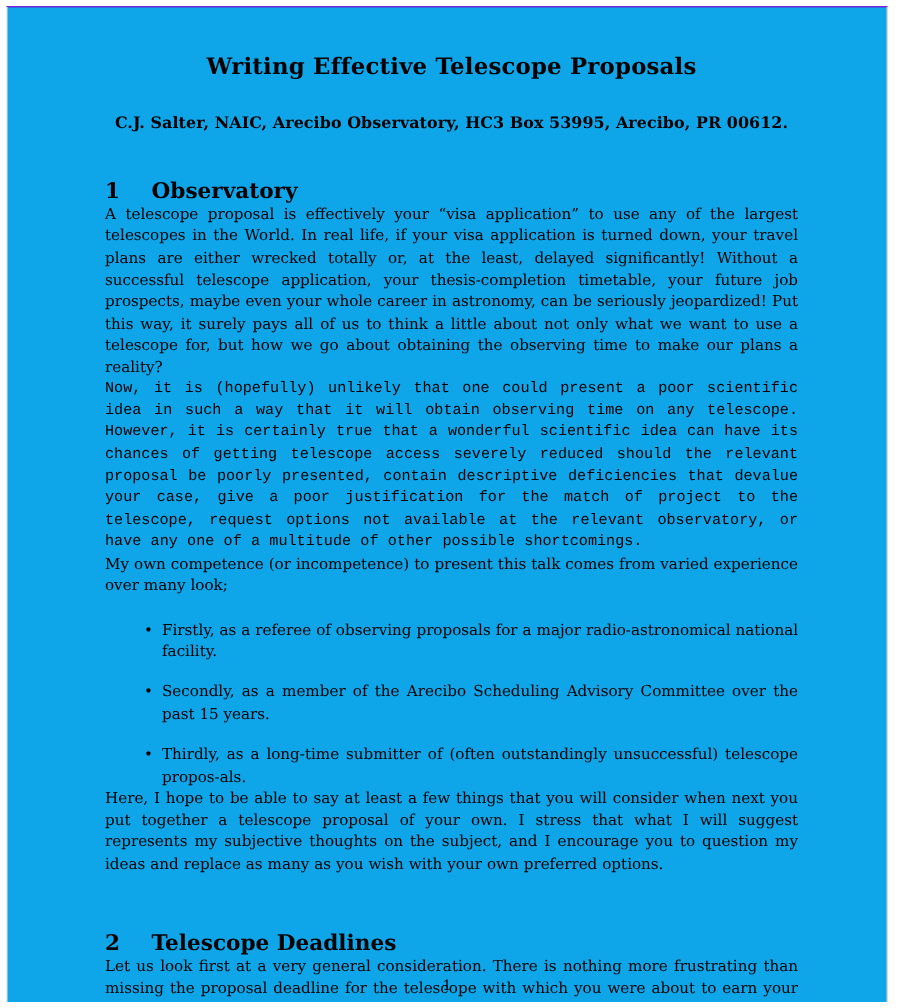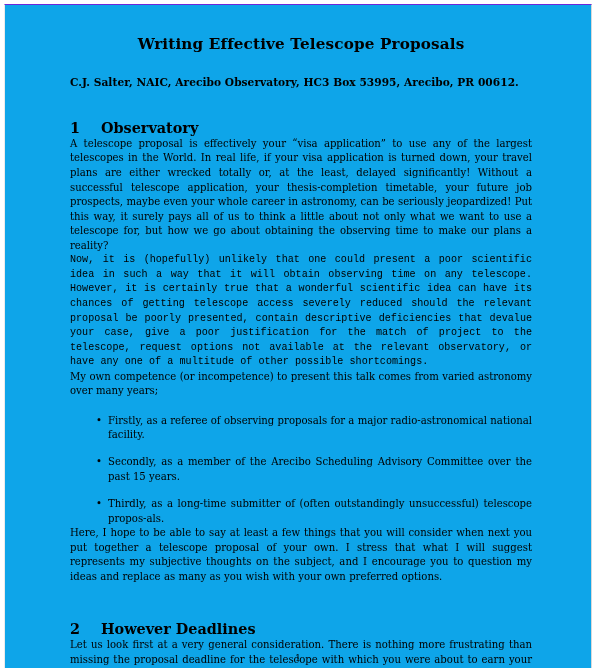--- a/index.html
+++ b/index.html
@@ -40,21 +40,21 @@
     text-align: center;
     font-weight: bold;
     font-size: 15.2px;
     letter-spacing: 0.15px;
     margin-top: 30px;
     line-height: 1.2;
     font-family: "DejaVu Serif", "Liberation Serif", serif;
   }
 
   .doc-author {
-    text-align: left;
+    text-align: center;
     font-weight: bold;
     font-size: 10.6px;
     letter-spacing: 0.05px;
     margin-top: 23px;
     line-height: 1.2;
   }
 
   .section-heading {
     font-weight: bold;
     font-size: 14.4px;
@@ -139,42 +139,42 @@
 
     <div class="section-heading">
       <span class="sec-num">1</span>
       <span class="sec-title">Observatory</span>
     </div>
 
     <p class="body-text p-gap-1">A telescope proposal is effectively your “visa application” to use any of the largest telescopes in the World. In real life, if your visa application is turned down, your travel plans are either wrecked totally or, at the least, delayed significantly! Without a successful telescope application, your thesis-completion timetable, your future job prospects, maybe even your whole career in astronomy, can be seriously jeopardized!  Put this way, it surely pays all of us to think a little about not only what we want to use a telescope for, but how we go about obtaining the observing time to make our plans a reality?</p>
 
     <p class="body-text p-gap-2">Now, it is (hopefully) unlikely that one could present a poor scientific idea in such a way that it will obtain observing time on any telescope.  However, it is certainly true that a wonderful scientific idea can have its chances of getting telescope access severely reduced should the relevant proposal be poorly presented, contain descriptive deficiencies that devalue your case, give a poor justification for the match of project to the telescope, request options not available at the relevant observatory, or have any one of a multitude of other possible shortcomings.</p>
 
-    <p class="body-text p-gap-3">My own competence (or incompetence) to present this talk comes from varied astronomy over many years;</p>
+    <p class="body-text p-gap-3">My own competence (or incompetence) to present this talk comes from varied experience over many look;</p>
 
     <ul class="bullet-list">
       <li>
         <span class="bullet-dot">•</span>
         <span>Firstly, as a referee of observing proposals for a major radio-astronomical national facility.</span>
       </li>
       <li>
         <span class="bullet-dot">•</span>
         <span>Secondly, as a member of the Arecibo Scheduling Advisory Committee over the past 15 years.</span>
       </li>
       <li>
         <span class="bullet-dot">•</span>
         <span>Thirdly, as a long-time submitter of (often outstandingly unsuccessful) telescope propos-als.</span>
       </li>
     </ul>
 
     <p class="body-text p-gap-4">Here, I hope to be able to say at least a few things that you will consider when next you put together a telescope proposal of your own.  I stress that what I will suggest represents my subjective thoughts on the subject, and I encourage you to question my ideas and replace as many as you wish with your own preferred options.</p>
 
     <div class="section-heading" id="sec2-heading">
       <span class="sec-num">2</span>
-      <span class="sec-title">However Deadlines</span>
+      <span class="sec-title">Telescope Deadlines</span>
     </div>
 
     <p class="body-text p-gap-5">Let us look first at a very general consideration.  There is nothing more frustrating than missing the proposal deadline for the telescope with which you were about to earn your Nobel Prize! My own record was to have a proposal fail to be accepted for a particular deadline because</p>
 
   </div>
 
   <div class="page-number">1</div>
 </div>
 
 </body></html>

